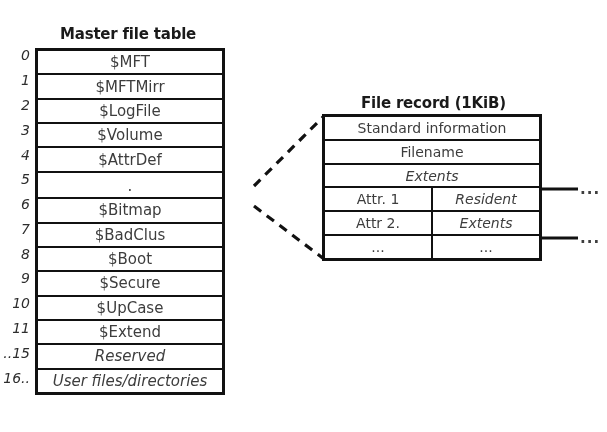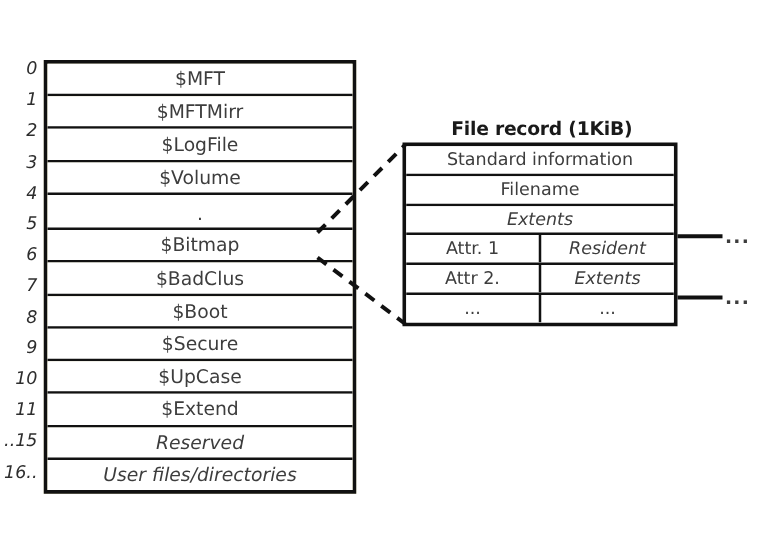--- a/index.html
+++ b/index.html
@@ -32,25 +32,25 @@
     letter-spacing: -0.2px;
   }
   #mft-title  { left: 60px;  top: 25px; }
   #rec-title  { left: 361px; top: 94px; }
 
   
   #mft-box {
     position: absolute;
     left: 35px;
     top: 48px;
-    width: 250px;
+    width: 190px;
     height: 347px;
     border: 3px solid #111111;
     box-sizing: border-box;
-    background: #fef9c3;
+    background: #f0abfc;
     text-align: center;
   }
   #mft-rows {
     position: absolute;
     left: 0; top: 0; right: 0; bottom: 0;
     display: flex;
     flex-direction: column;
   }
   .mft-row {
     flex: 1 1 0;
@@ -169,20 +169,21 @@
     color: #3d3d3d;
     letter-spacing: 1px;
     line-height: 1;
   }
 </style>
 </head>
 <body>
 
 <div class="stage">
 
+  <div class="title" id="mft-title">Master file table</div>
 
   <div id="mft-labels">
       <div class="mft-label">0</div>
       <div class="mft-label">1</div>
       <div class="mft-label">2</div>
       <div class="mft-label">3</div>
       <div class="mft-label">4</div>
       <div class="mft-label">5</div>
       <div class="mft-label">6</div>
       <div class="mft-label">7</div>
@@ -193,20 +194,21 @@
       <div class="mft-label">..15</div>
       <div class="mft-label">16..</div>
     </div>
 
   <div id="mft-box">
     <div id="mft-rows">
         <div class="mft-row">$MFT</div>
         <div class="mft-row">$MFTMirr</div>
         <div class="mft-row">$LogFile</div>
         <div class="mft-row">$Volume</div>
+        <div class="mft-row">$AttrDef</div>
         <div class="mft-row dotrow">.</div>
         <div class="mft-row">$Bitmap</div>
         <div class="mft-row">$BadClus</div>
         <div class="mft-row">$Boot</div>
         <div class="mft-row">$Secure</div>
         <div class="mft-row">$UpCase</div>
         <div class="mft-row">$Extend</div>
         <div class="mft-row italic">Reserved</div>
         <div class="mft-row italic">User files/directories</div>
       </div>

